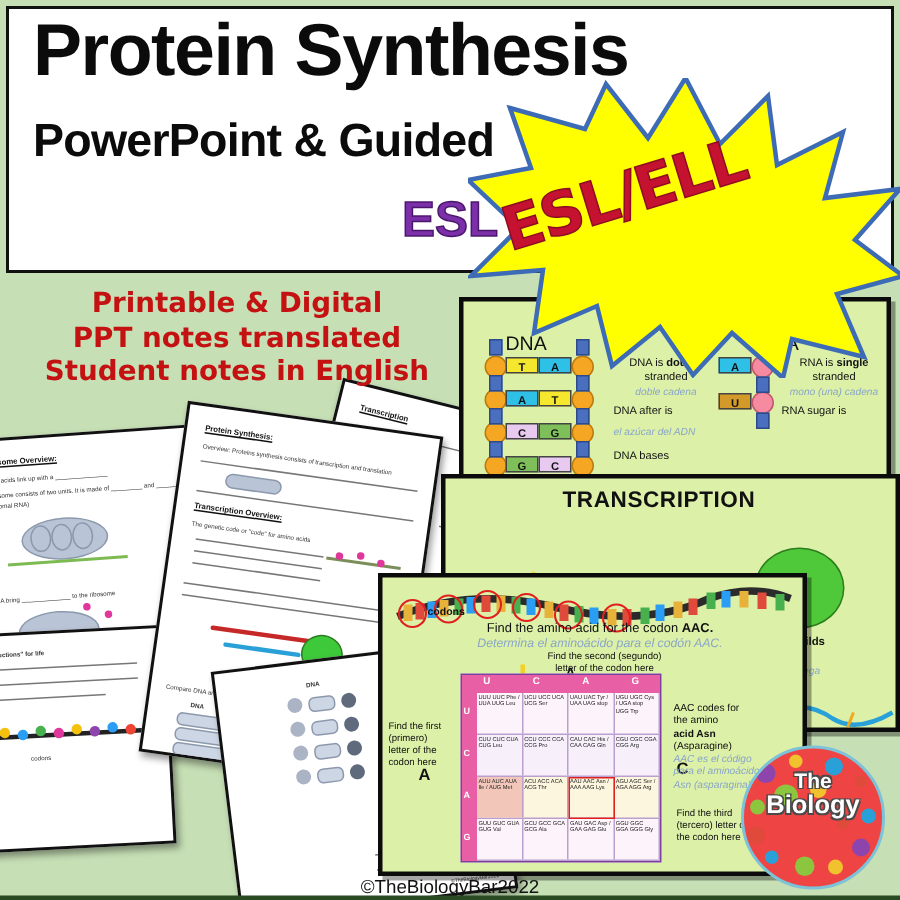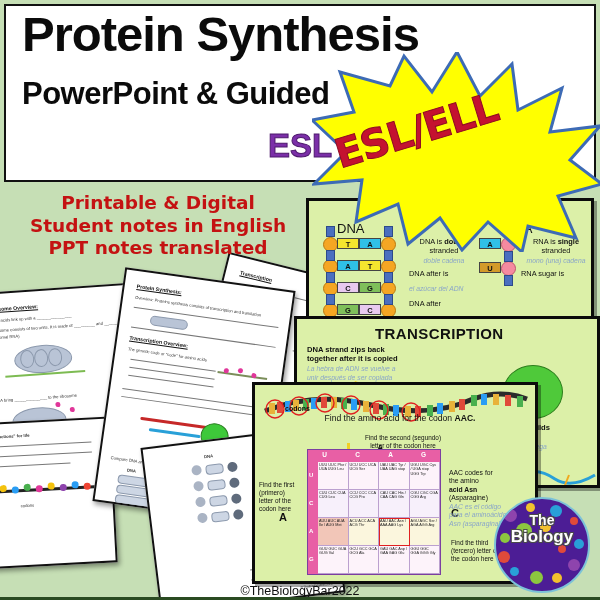--- a/index.html
+++ b/index.html
@@ -140,21 +140,21 @@
     font-size:40px;font-weight:700;color:#c41230;
     font-family:"DejaVu Sans", sans-serif;
     transform:rotate(-17deg);transform-origin:left center;
     -webkit-text-stroke:1px #8e0c22;white-space:nowrap;
     letter-spacing:-1px;
   }
 
   
   .logo{
     position:absolute;left:494px;top:497px;width:92px;height:92px;border-radius:50%;
-    background:#4c1d95;border:2px solid #7cc2d8;z-index:8;overflow:hidden;
+    background:#ef4444;border:2px solid #7cc2d8;z-index:8;overflow:hidden;
   }
   .dot{position:absolute;border-radius:50%;}
   .logo-txt{position:absolute;left:0;top:14px;width:100%;text-align:center;z-index:2;
             font-size:14px;font-weight:700;color:#ffffff;line-height:1.05;
             text-shadow:1px 1px 0 #4a4a4a,-1px 1px 0 #4a4a4a,1px -1px 0 #4a4a4a,-1px -1px 0 #4a4a4a;}
   .logo-txt i{font-style:normal;display:block;}
   .l2{font-size:17px;}
   .l3{font-size:15px;}
 
   .footer{
@@ -327,21 +327,21 @@
       <div class="base" style="left:36px;top:67px;width:22px;background:#e8c9ef;">C</div>
     </div>
 
     <div class="dnatxt" style="left:96px;top:36px;width:78px;text-align:center;">
       <span>DNA is <b>double</b></span><br>
       <span>stranded</span><br>
       <span class="es">doble cadena</span>
     </div>
     <div class="dnatxt" style="left:100px;top:68px;">DNA after is</div>
     <div class="dnatxt es" style="left:100px;top:84px;">el azúcar del ADN</div>
-    <div class="dnatxt" style="left:100px;top:98px;">DNA after</div>
+    <div class="dnatxt" style="left:100px;top:98px;">DNA bases</div>
     <div class="dnatxt" style="left:40px;top:126px;font-size:8.4px;">During transcription</div>
     <div class="dnatxt es" style="left:40px;top:140px;">Durante la transcripción</div>
 
     <div style="position:absolute;left:170px;top:36px;width:40px;height:60px;">
       <div class="sugar-p" style="left:22px;top:0;"></div>
       <div class="sugar-p" style="left:22px;top:24px;"></div>
       <div class="phos" style="left:25px;top:-11px;"></div>
       <div class="phos" style="left:25px;top:14px;"></div>
       <div class="phos" style="left:25px;top:38px;"></div>
       <div class="base" style="left:0;top:1px;width:22px;background:#2fc0e8;">A</div>
@@ -351,26 +351,20 @@
     <div class="dnatxt" style="left:212px;top:36px;width:70px;text-align:center;">
       <span>RNA is <b>single</b></span><br>
       <span>stranded</span><br>
       <span class="es">mono (una) cadena</span>
     </div>
     <div class="dnatxt" style="left:212px;top:68px;">RNA sugar is</div>
   </div>
 
   <div class="slide-trans">
     <div class="trans-title">TRANSCRIPTION</div>
-    <div class="trans-note">
-      <span>DNA strand zips back</span><br>
-      <span>together after it is copied</span><br>
-      <span class="es">La hebra de ADN se vuelve a</span><br>
-      <span class="es">unir después de ser copiada</span>
-    </div>
 
     <svg class="helix" viewBox="0 0 306 42" preserveAspectRatio="none">
       <path d="M0 30 Q18 6 38 26 Q58 44 78 26 Q98 8 120 22 L250 22" stroke="#c62828" stroke-width="4" fill="none"></path>
       <path d="M0 36 Q20 20 44 34 Q66 46 92 34 L122 32 L250 32" stroke="#c62828" stroke-width="4" fill="none"></path>
       <path d="M116 30 Q150 28 210 26" stroke="#29a0d8" stroke-width="3" fill="none"></path>
       <g stroke="#6b6b6b" stroke-width="1">
         <line x1="126" y1="20" x2="126" y2="34"></line>
           <line x1="134" y1="20" x2="134" y2="34"></line>
         <line x1="142" y1="20" x2="142" y2="34"></line>
           <line x1="150" y1="20" x2="150" y2="34"></line>
@@ -442,20 +436,21 @@
         <circle cx="92" cy="16" r="9"></circle>
           <circle cx="120" cy="21" r="9"></circle>
           <circle cx="152" cy="23" r="9"></circle>
       </g>
     </svg>
     <div class="codons-lbl">codons</div>
 
     <div class="codon-q">
       <span>Find the amino acid for the codon </span><b>AAC.</b>
     </div>
+    <div class="codon-q2">Determina el aminoácido para el codón AAC.</div>
 
     <div class="second-lbl">
       <span>Find the second (segundo)</span><br>
       <span>letter of the codon here</span>
     </div>
     <div class="letterA2">A</div>
     <div class="arrowY" style="left:92px;top:58px;height:10px;"></div>
 
     <div class="find-first">
       <span>Find the first</span><br>
@@ -553,20 +548,20 @@
     <div class="dot" style="left:72px;top:60px;width:12px;height:12px;background:#8e44ad;"></div>
     <div class="dot" style="left:62px;top:46px;width:8px;height:8px;background:#e04a3a;"></div>
     <div class="logo-txt">
       <i>The</i>
       <i class="l2">Biology</i>
     </div>
   </div>
 
   <div class="promo">
     <div>Printable &amp; Digital</div>
+    <div>PPT notes translated</div>
     <div>Student notes in English</div>
-    <div>PPT notes translated</div>
   </div>
 
   <div class="footer">©TheBiologyBar2022</div>
   <div class="fbar"></div>
 
 </div>
 
 </body></html>

